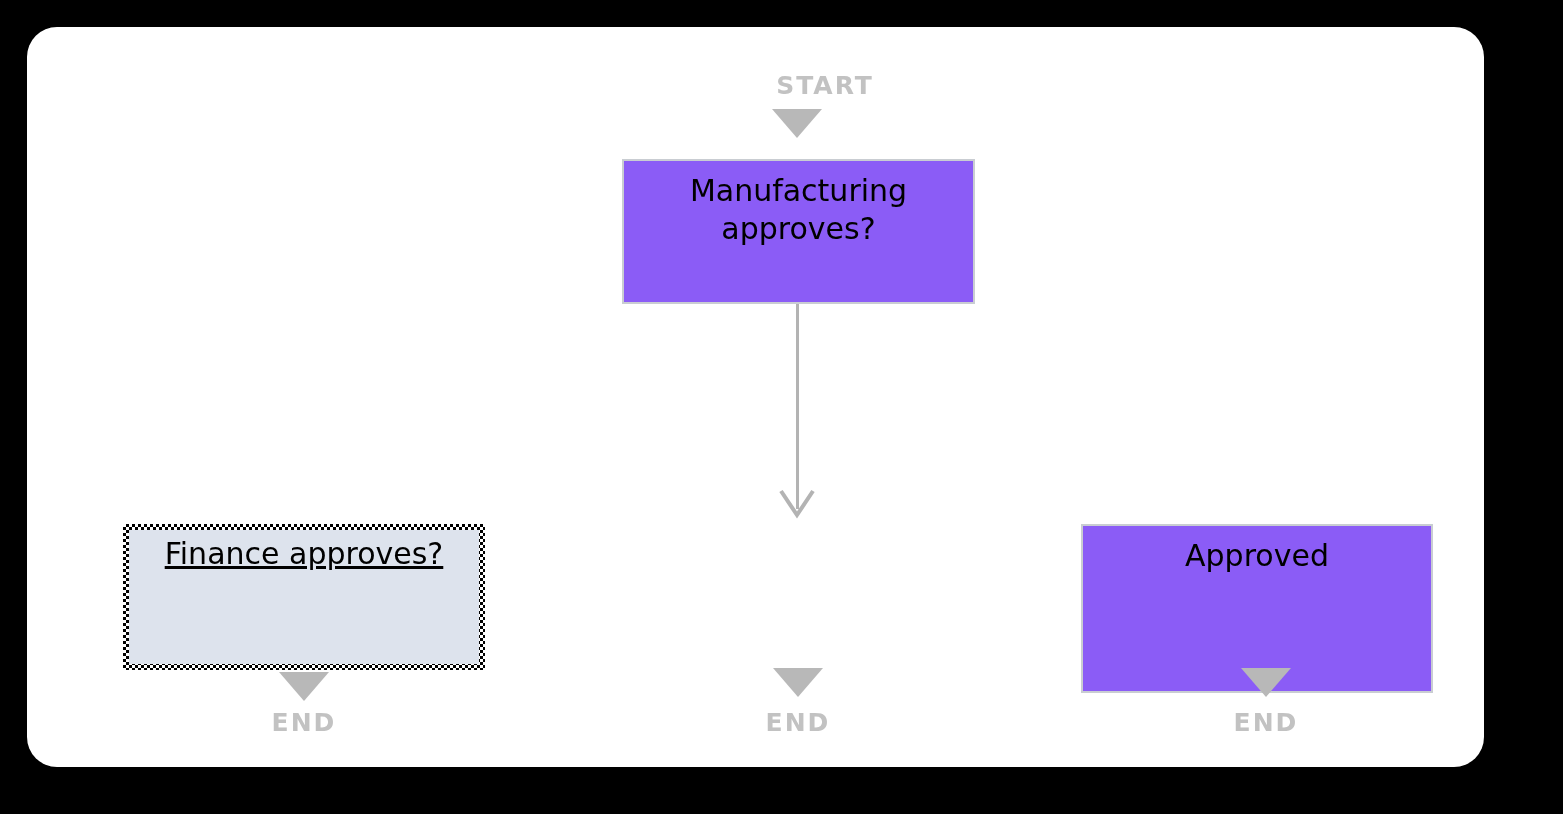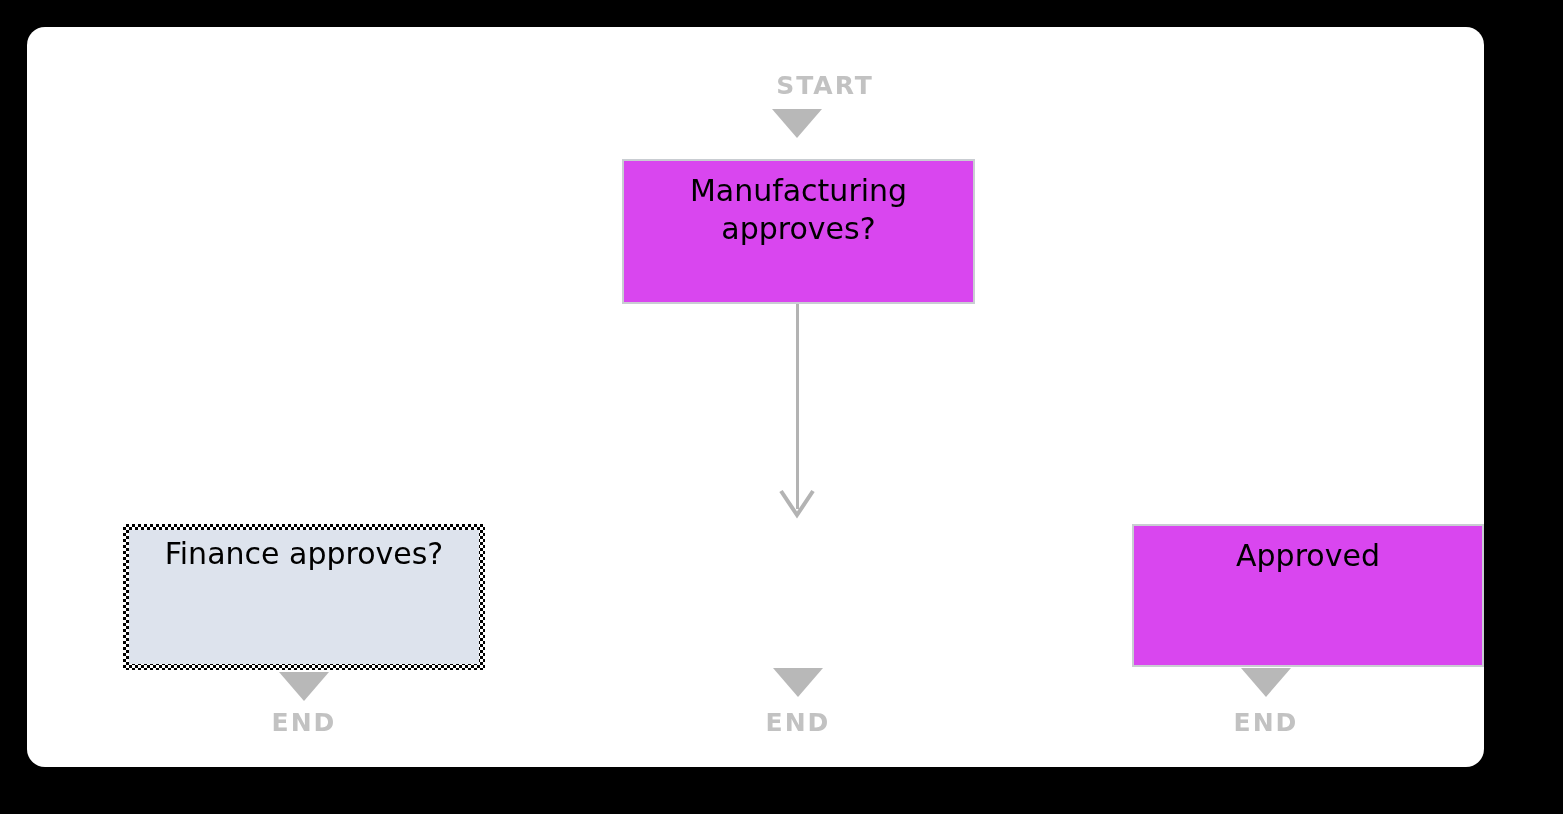--- a/index.html
+++ b/index.html
@@ -22,28 +22,28 @@
   }
 
   
   .canvas {
     position: absolute;
     left: 27px;
     top: 27px;
     width: 1457px;
     height: 740px;
     background: #ffffff;
-    border-radius: 18px;
+    border-radius: 30px;
     overflow: hidden;
   }
 
   
   .node {
     position: absolute;
-    background: #d946ef;
+    background: #8b5cf6;
     border: 2px solid #c9cdd2;
     box-sizing: border-box;
     display: flex;
     justify-content: center;
     align-items: flex-start;
   }
   .node-label {
     color: #000000;
     font-size: 30px;
     line-height: 1.28;
@@ -56,20 +56,21 @@
   
   .node.selected {
     border: none;
     padding: 6px;
     background:
       linear-gradient(#dde3ed, #dde3ed) content-box no-repeat,
       repeating-conic-gradient(#000000 0% 25%, #ffffff 0% 50%) 0 0 / 6px 6px;
   }
   .node.selected .node-label {
     padding-top: 5px;
+    text-decoration: underline;
   }
 
   
   .connector {
     position: absolute;
     background: #b3b3b3;
     width: 3px;
   }
   .chevron {
     position: absolute;
@@ -117,20 +118,20 @@
 
     <div class="node selected" style="left:96px; top:497px; width:362px; height:146px;">
       <span class="node-label">Finance approves?</span>
     </div>
     <div class="tri-down" style="left:252px; top:645px;"></div>
     <div class="terminal-label" style="left:177px; top:681px; width:200px;">END</div>
 
     <div class="tri-down" style="left:746px; top:641px;"></div>
     <div class="terminal-label" style="left:671px; top:681px; width:200px;">END</div>
 
-    <div class="node" style="left:1105px; top:497px; width:352px; height:143px;">
+    <div class="node" style="left:1054px; top:497px; width:352px; height:169px;">
       <span class="node-label">Approved</span>
     </div>
     <div class="tri-down" style="left:1214px; top:641px;"></div>
     <div class="terminal-label" style="left:1139px; top:681px; width:200px;">END</div>
 
   </div>
 </div>
 
 </body></html>

